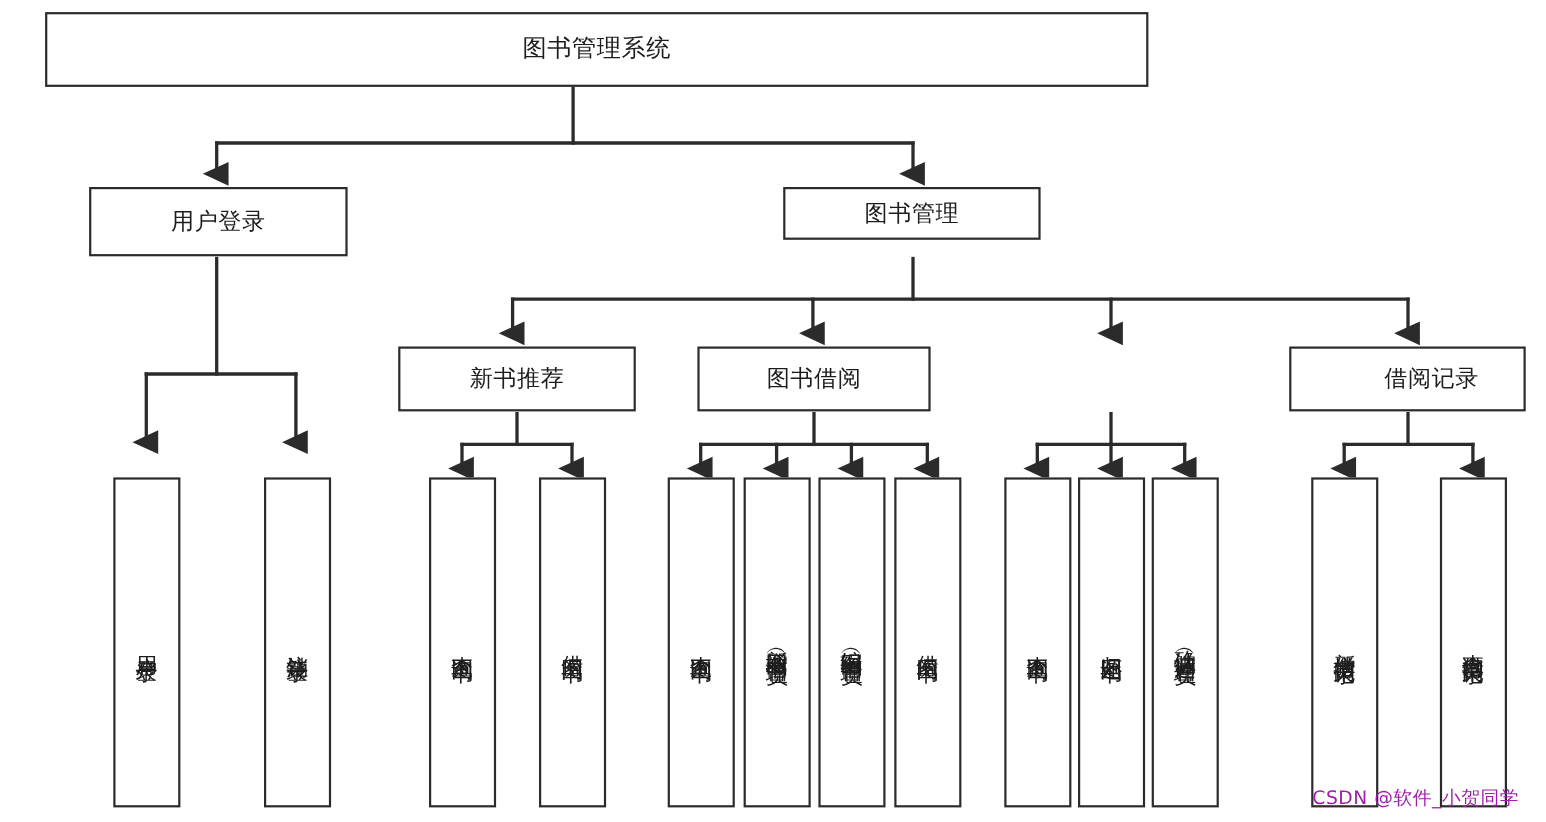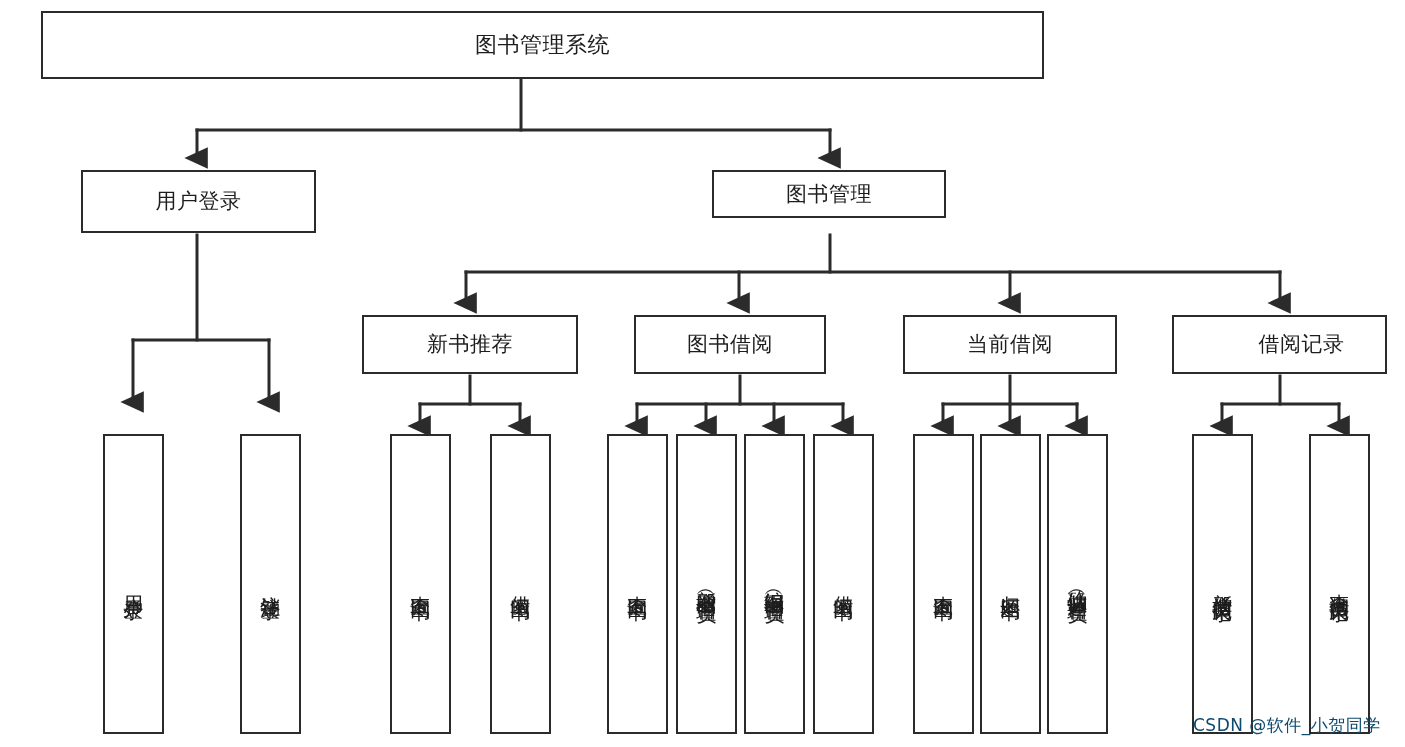--- a/index.html
+++ b/index.html
@@ -52,21 +52,21 @@
     font-size:20px;
     line-height:1.42;
     letter-spacing:2px;
     white-space:nowrap;
     max-height:100%;
   }
   .node.root .lbl{ font-size:22px; }
   .watermark{
     position:absolute;
     font-size:17px;
-    color:#0c4a6e;
+    color:#a21caf;
     letter-spacing:0.5px;
     white-space:nowrap;
     z-index:5;
   }
 </style>
 </head>
 <body>
 
 <div id="canvas">
 
@@ -127,25 +127,22 @@
   <div class="node" style="left:81px; top:170px; width:235px; height:63px;">
     <span class="lbl">用户登录</span>
   </div>
   <div class="node" style="left:712px; top:170px; width:234px; height:48px;">
     <span class="lbl">图书管理</span>
   </div>
 
   <div class="node" style="left:362px; top:315px; width:216px; height:59px;">
     <span class="lbl">新书推荐</span>
   </div>
-  <div class="node" style="left:634px; top:315px; width:192px; height:59px;">
+  <div class="node" style="left:634px; top:315px; width:212px; height:59px;">
     <span class="lbl">图书借阅</span>
-  </div>
-  <div class="node" style="left:903px; top:315px; width:214px; height:59px;">
-    <span class="lbl">当前借阅</span>
   </div>
   <div class="node" style="left:1172px; top:315px; width:215px; height:59px;padding-left:44px;">
     <span class="lbl">借阅记录</span>
   </div>
 
   <div class="node vertical" style="left:103px; top:434px; width:61px; height:300px;">
     <span class="lbl">用户登录</span>
   </div>
   <div class="node vertical" style="left:240px; top:434px; width:61px; height:300px;">
     <span class="lbl">注销登录</span>

